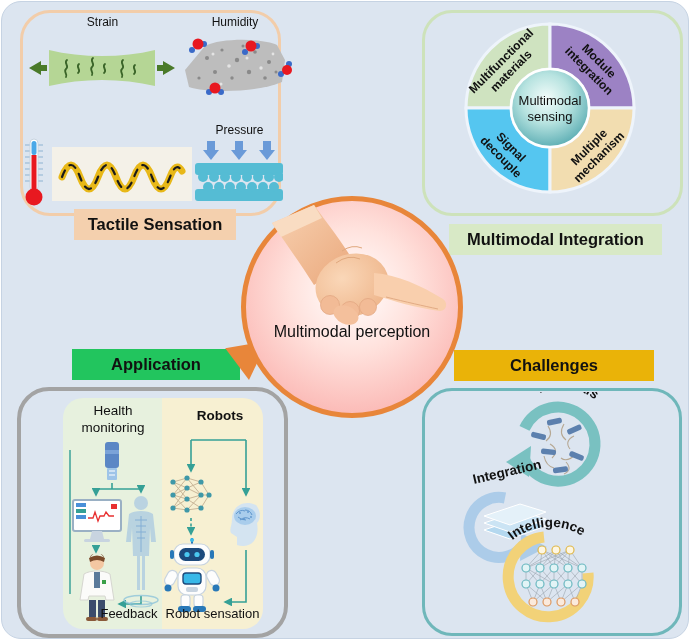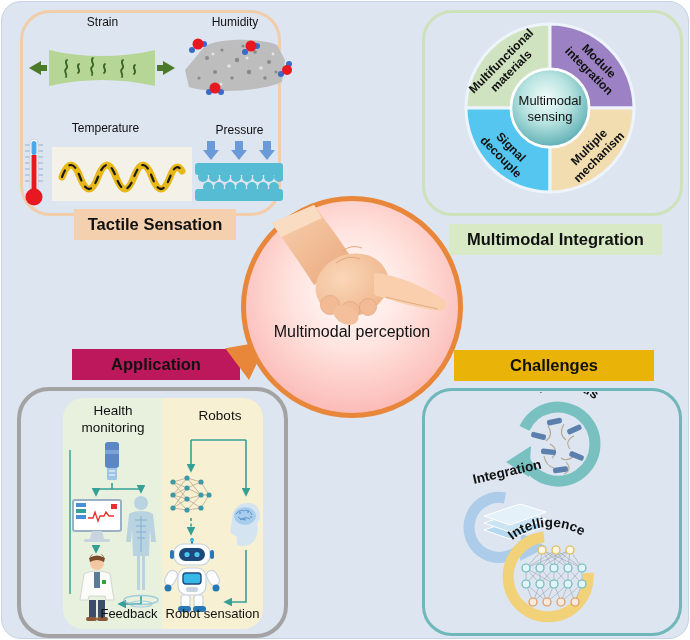--- a/index.html
+++ b/index.html
@@ -6,21 +6,21 @@
   .stage{position:relative;width:690px;height:640px;background:#fff;overflow:hidden;}
   .canvas{position:absolute;left:1px;top:1px;width:686px;height:636px;background:#dce5f0;border:1px solid #c6d3e3;border-radius:20px;}
   .panel{position:absolute;border-radius:30px;}
   .panel.tactile{left:18px;top:8px;width:255px;height:200px;border:3px solid #f2cdaa;}
   .panel.integ{left:420px;top:8px;width:255px;height:200px;border:3px solid #cde2ba;}
   .panel.app{left:15px;top:385px;width:263px;height:243px;border:4px solid #a3a3a3;border-radius:32px;}
   .panel.chal{left:420px;top:386px;width:254px;height:242px;border:3px solid #6fb7ba;}
   .tag{position:absolute;display:flex;align-items:center;justify-content:center;font-weight:bold;font-size:16.5px;color:#111;}
   .tag-tactile{left:72px;top:207px;width:162px;height:31px;background:#f4d0ae;}
   .tag-integ{left:447px;top:213px;width:213px;height:31px;background:#d8e9c6;margin-top:9px;}
-  .tag-app{left:70px;top:347px;width:168px;height:31px;background:#be185d;}
+  .tag-app{left:70px;top:347px;width:168px;height:31px;background:#22c55e;}
   .tag-chal{left:452px;top:348px;width:200px;height:31px;background:#eab308;}
   .item-label{position:absolute;text-align:center;font-size:12px;color:#111;}
   .abs{position:absolute;}
   .cols{position:absolute;left:42px;top:7px;width:200px;height:231px;border-radius:20px;overflow:hidden;}
   .col-left{position:absolute;left:0;top:0;width:99px;height:231px;background:#e7f1de;}
   .col-right{position:absolute;left:99px;top:0;width:101px;height:231px;background:#f7f0d2;}
   .col-title{position:absolute;text-align:center;font-size:13.5px;color:#111;line-height:1.25;}
   .col-footer{position:absolute;text-align:center;font-size:13px;color:#111;}
   .center-circle{position:absolute;left:239px;top:194px;width:212px;height:212px;border-radius:50%;
     border:5px solid #e8863a;background:radial-gradient(circle at 50% 42%, #ffffff 0%, #ffe2dd 38%, #f9a3a0 100%);}
@@ -32,21 +32,20 @@
 </style>
 </head>
 <body>
 
 <div class="stage">
   <div class="canvas">
 
     <div class="panel tactile">
       <div class="item-label" style="left:37px;top:2px;width:85px;">Strain</div>
       <div class="item-label" style="left:167px;top:2px;width:90px;">Humidity</div>
-      <div class="item-label" style="left:20px;top:108px;width:125px;">Temperature</div>
       <div class="item-label" style="left:174px;top:110px;width:85px;">Pressure</div>
 
       <svg class="abs" style="left:4px;top:27px;" width="150" height="55" viewBox="0 0 150 55">
         <polygon points="2,28 14,21 14,25 20,25 20,31 14,31 14,35" fill="#4a7a2a"></polygon>
         <polygon points="148,28 136,21 136,25 130,25 130,31 136,31 136,35" fill="#4a7a2a"></polygon>
         <path d="M22,10 C55,18 95,18 128,10 L128,46 C95,38 55,38 22,46 Z" fill="#b5d695"></path>
         <path d="M40,20 c-4,3 3,6 -1,9 c-3,3 2,5 0,8 M52,24 c-4,3 3,6 -1,9
                  M66,18 c-4,3 3,6 -1,9 c-3,3 2,5 0,8 M78,24 c-4,3 3,6 -1,9
                  M96,20 c-4,3 3,6 -1,9 c-3,3 2,5 0,8 M108,25 c-4,3 3,6 -1,9" stroke="#3a6428" stroke-width="1.8" fill="none" stroke-linecap="round"></path>
       </svg>
@@ -173,21 +172,21 @@
     </div>
     <div class="tag tag-integ">Multimodal Integration</div>
 
     <div class="tag tag-app">Application</div>
     <div class="panel app">
       <div class="cols">
         <div class="col-left"></div>
         <div class="col-right"></div>
 
         <div class="col-title" style="left:8px;top:5px;width:84px;">Health monitoring</div>
-        <div class="col-title" style="left:99px;top:10px;width:116px;">Robots</div>
+        <div class="col-title" style="left:99px;top:10px;width:116px;font-weight:bold;">Robots</div>
 
         <svg class="abs" style="left:0;top:0;" width="200" height="231" viewBox="0 0 200 231">
           <defs>
             <marker id="ah" viewBox="0 0 8 8" refX="6.5" refY="4" markerWidth="5.5" markerHeight="5.5" orient="auto-start-reverse">
               <path d="M0,0 L8,4 L0,8 Z" fill="#35a096"></path>
             </marker>
           </defs>
           <g stroke="#35a096" stroke-width="1.6" fill="none">
             <path d="M49,85 V91"></path>
             <path d="M33,91 H78"></path>

